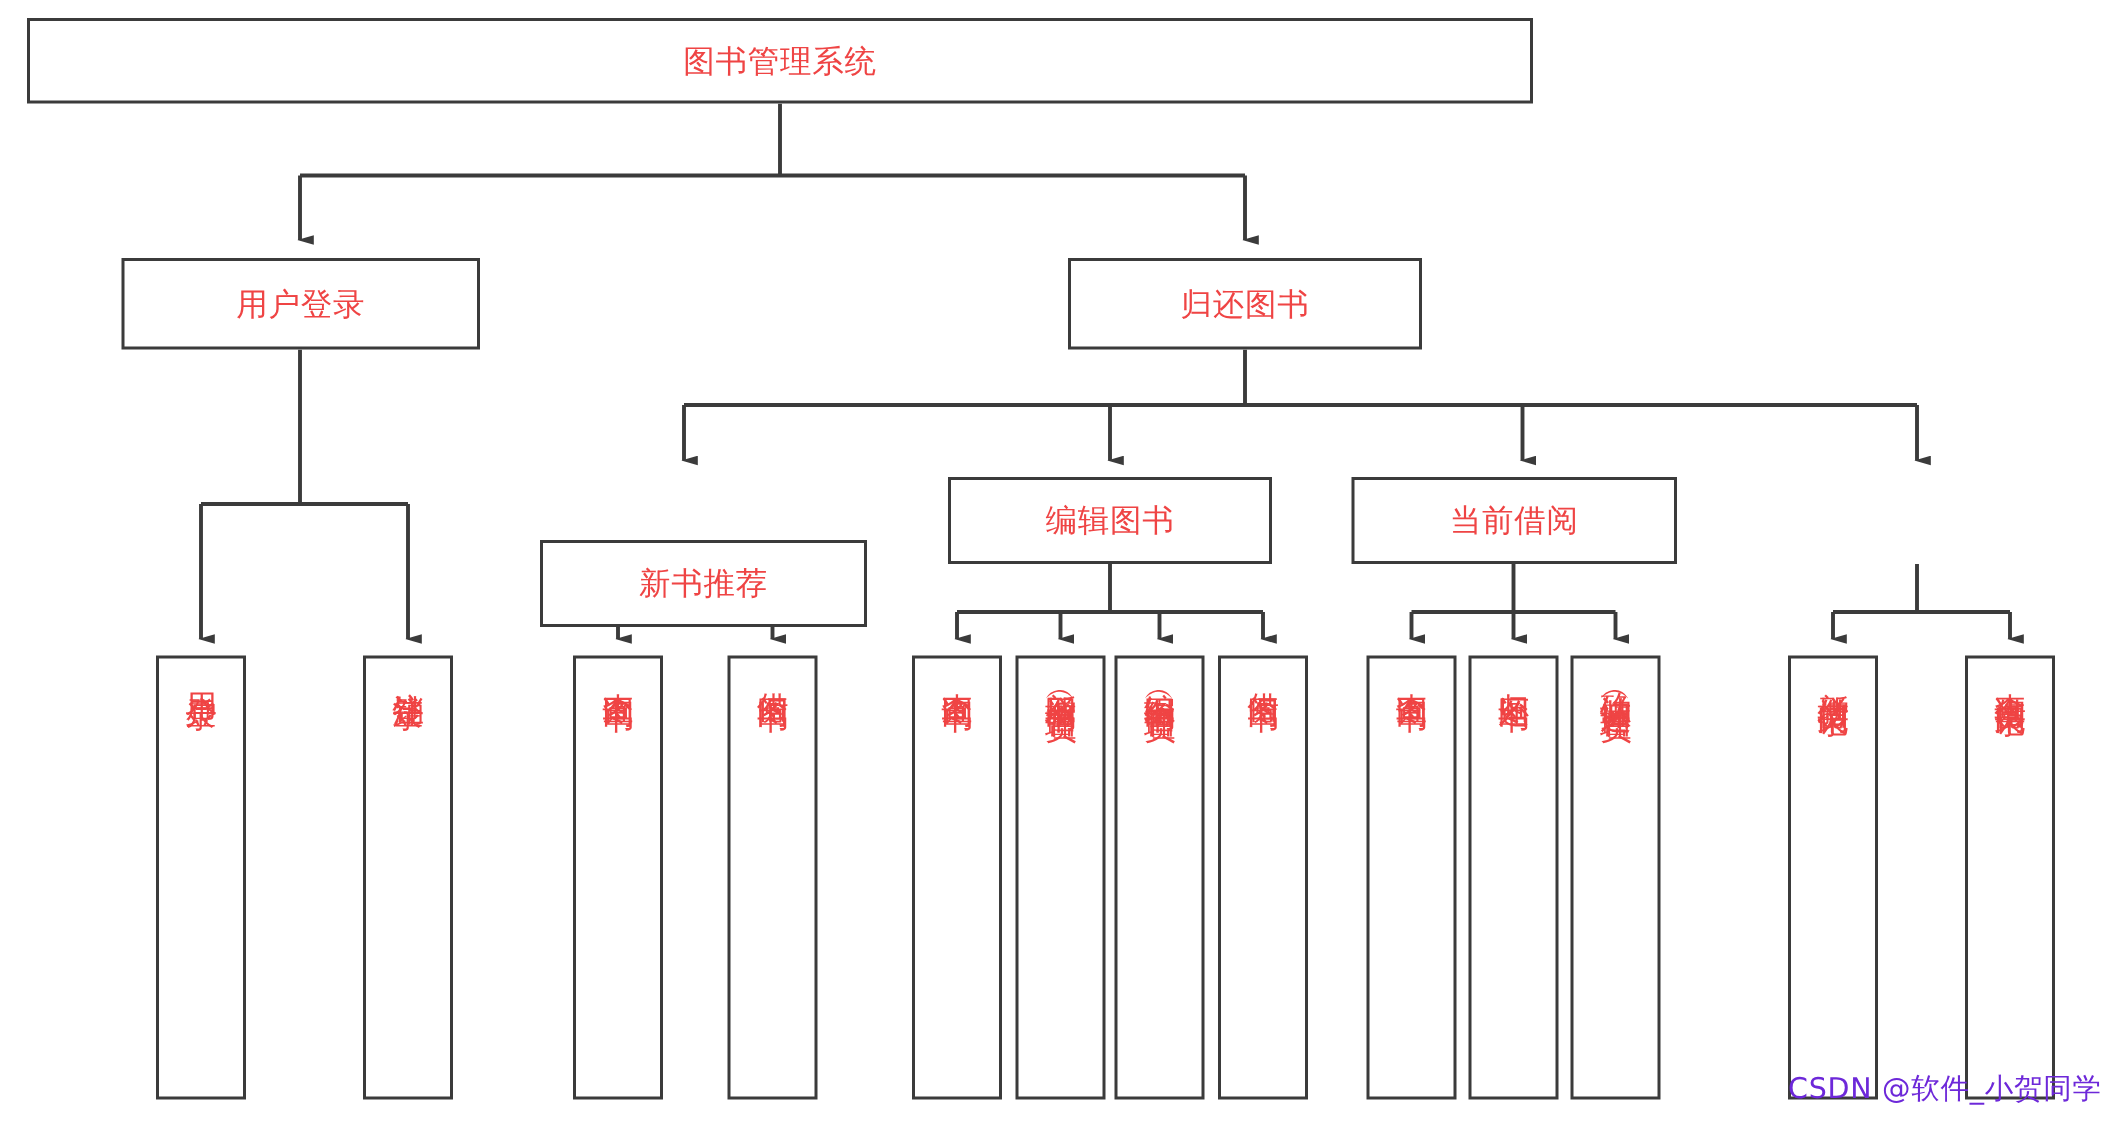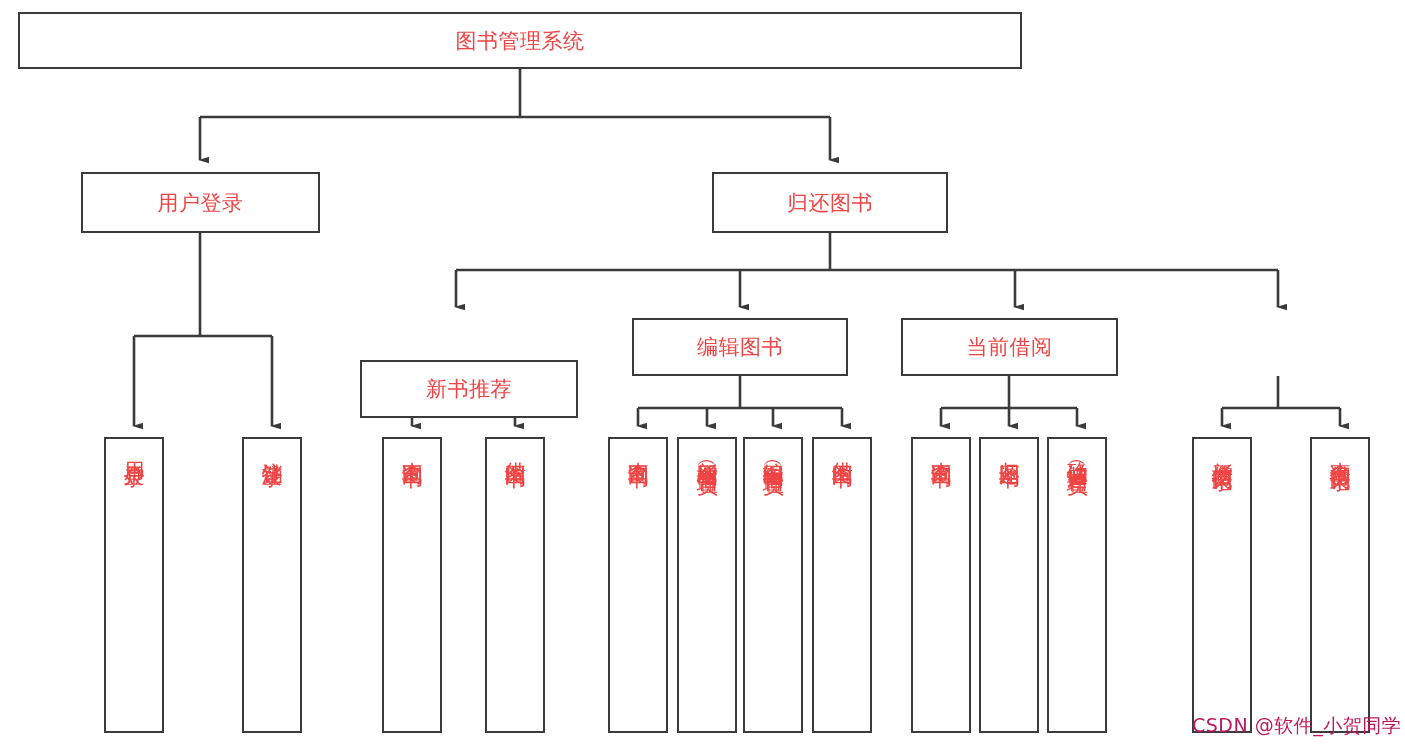--- a/index.html
+++ b/index.html
@@ -48,21 +48,21 @@
     writing-mode: vertical-rl;
     text-orientation: upright;
     font-size: 21px;
     line-height: 1.06;
     letter-spacing: 2px;
     white-space: nowrap;
   }
   .watermark {
     position: absolute;
     font-size: 19px;
-    color: #be185d;
+    color: #6d28d9;
     white-space: nowrap;
     letter-spacing: 0.5px;
     user-select: none;
   }
 </style>
 </head>
 <body>
 
 <div id="canvas">
 

